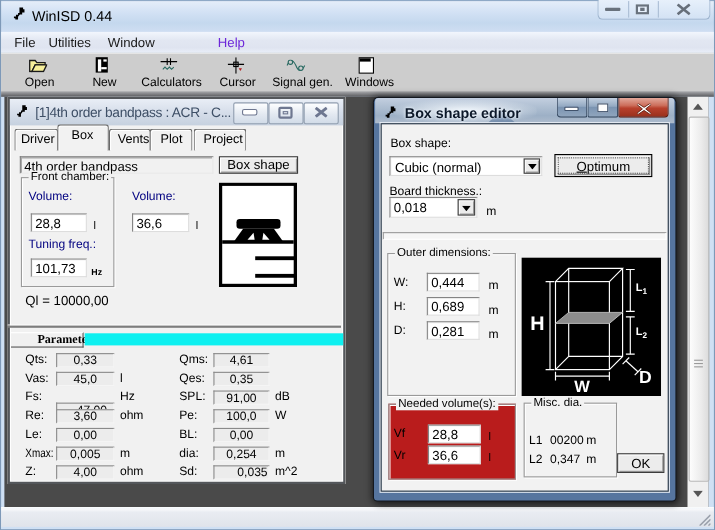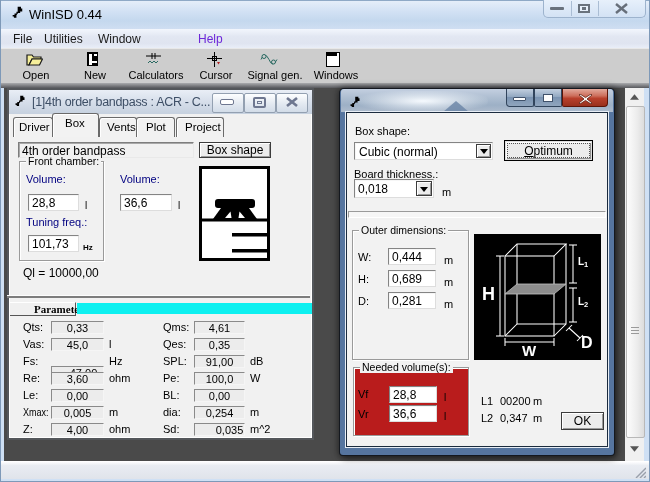--- a/index.html
+++ b/index.html
@@ -225,20 +225,21 @@
 </div>
 
 <div class="abs" style="left:340px;top:89px;width:274px;height:366px;border-radius:4px 4px 3px 3px;background:#56759f;box-shadow:0 0 0 1px #14181f,0 0 7px 2px rgba(0,0,0,0.4),2px 3px 7px rgba(0,0,0,0.45);">
 
   <div class="abs" style="left:1px;top:0;width:272px;height:23px;border-radius:3px 3px 0 0;background:linear-gradient(180deg,#c3cfe0 0%,#afbfd2 35%,#9db0c6 70%,#aebccd 100%);"></div>
   <div class="abs" style="left:18px;top:2px;width:130px;height:20px;border-radius:10px;background:radial-gradient(ellipse 85px 14px at 50% 50%,rgba(246,250,254,1),rgba(246,250,254,0) 82%);"></div>
   <div class="abs" style="left:103px;top:12px;width:0;height:0;border-left:13px solid transparent;border-right:13px solid transparent;border-bottom:11px solid #6d87a8;opacity:0.85;"></div>
   <svg class="abs" style="left:9px;top:7px;" width="14" height="14" viewBox="0 0 18 18">
       <path d="M8,1 h4 v2 h1.5 v3.5 H11 v2 H8.5 L6.5,11 v3.2 H3.5 v-1.5 H2 v-2 h2.2 V9 h2.3 V7 H8 z" fill="#000"></path>
     </svg>
+  <div class="abs" style="left:28px;top:6px;font-size:13px;font-weight:bold;color:#0c1829;text-shadow:0 0 3px #e6eff8,0 0 2px #e6eff8;">Box shape editor</div>
 
   <div class="abs" style="left:166px;top:0;width:28px;height:18px;background:linear-gradient(180deg,#c2cfdf 0%,#93a9c2 45%,#7b94b2 50%,#90a5bd 100%);border:1px solid #31445c;border-top:none;border-radius:0 0 2px 4px;box-sizing:border-box;"></div>
   <div class="abs" style="left:194px;top:0;width:28px;height:18px;background:linear-gradient(180deg,#c2cfdf 0%,#93a9c2 45%,#7b94b2 50%,#90a5bd 100%);border:1px solid #31445c;border-top:none;border-radius:0 0 2px 2px;box-sizing:border-box;"></div>
   <div class="abs" style="left:222px;top:0;width:46px;height:18px;background:linear-gradient(180deg,#e2a99c 0%,#cd6f5c 40%,#b8402c 55%,#99301d 100%);border:1px solid #5d1407;border-top:none;border-radius:0 0 4px 2px;box-sizing:border-box;"></div>
   <div class="abs" style="left:173px;top:8px;width:13px;height:4px;background:#fdfdfd;border:1px solid #40526b;border-radius:1px;box-sizing:border-box;"></div>
   <div class="abs" style="left:203px;top:5px;width:10px;height:8px;background:#fdfdfd;border:1px solid #40526b;box-sizing:border-box;"></div>
   <svg class="abs" style="left:239px;top:5px;" width="13" height="10" viewBox="0 0 13 10">
       <path d="M1,0 L6.5,3.6 L12,0 L13,1 L8,5 L13,9 L12,10 L6.5,6.4 L1,10 L0,9 L5,5 L0,1 Z" fill="#fff" stroke="#5a1a0c" stroke-width="0.8"></path>
     </svg>
 
@@ -324,20 +325,23 @@
   </div>
   <div class="abs txt" style="left:18px;top:299px;">Vf</div>
   <div class="abs edit" style="left:49px;top:297px;width:48px;height:17px;box-sizing:border-box;"></div>
   <div class="abs" style="left:53px;top:299px;font-size:12px;">28,8</div>
   <div class="abs" style="left:104px;top:303px;font-size:10px;">l</div>
   <div class="abs txt" style="left:18px;top:319px;">Vr</div>
   <div class="abs edit" style="left:49px;top:316px;width:48px;height:17px;box-sizing:border-box;"></div>
   <div class="abs" style="left:53px;top:318px;font-size:12px;">36,6</div>
   <div class="abs" style="left:104px;top:322px;font-size:10px;">l</div>
 
+  <div class="abs gb" style="left:136px;top:277px;width:83px;height:66px;background:#f2f2f2;">
+    <div class="gbl" style="background:#f2f2f2;">Misc. dia.</div>
+  </div>
   <div class="abs txt" style="left:141px;top:306px;">L1</div>
   <div class="abs txt" style="left:160px;top:306px;">00200</div>
   <div class="abs txt" style="left:193px;top:306px;">m</div>
   <div class="abs txt" style="left:141px;top:323px;">L2</div>
   <div class="abs txt" style="left:160px;top:323px;">0,347</div>
   <div class="abs txt" style="left:193px;top:323px;">m</div>
 
   <div class="abs btn" style="left:221px;top:323px;width:43px;height:18px;font-size:12px;line-height:17px;box-sizing:border-box;">OK</div>
 </div>
 

